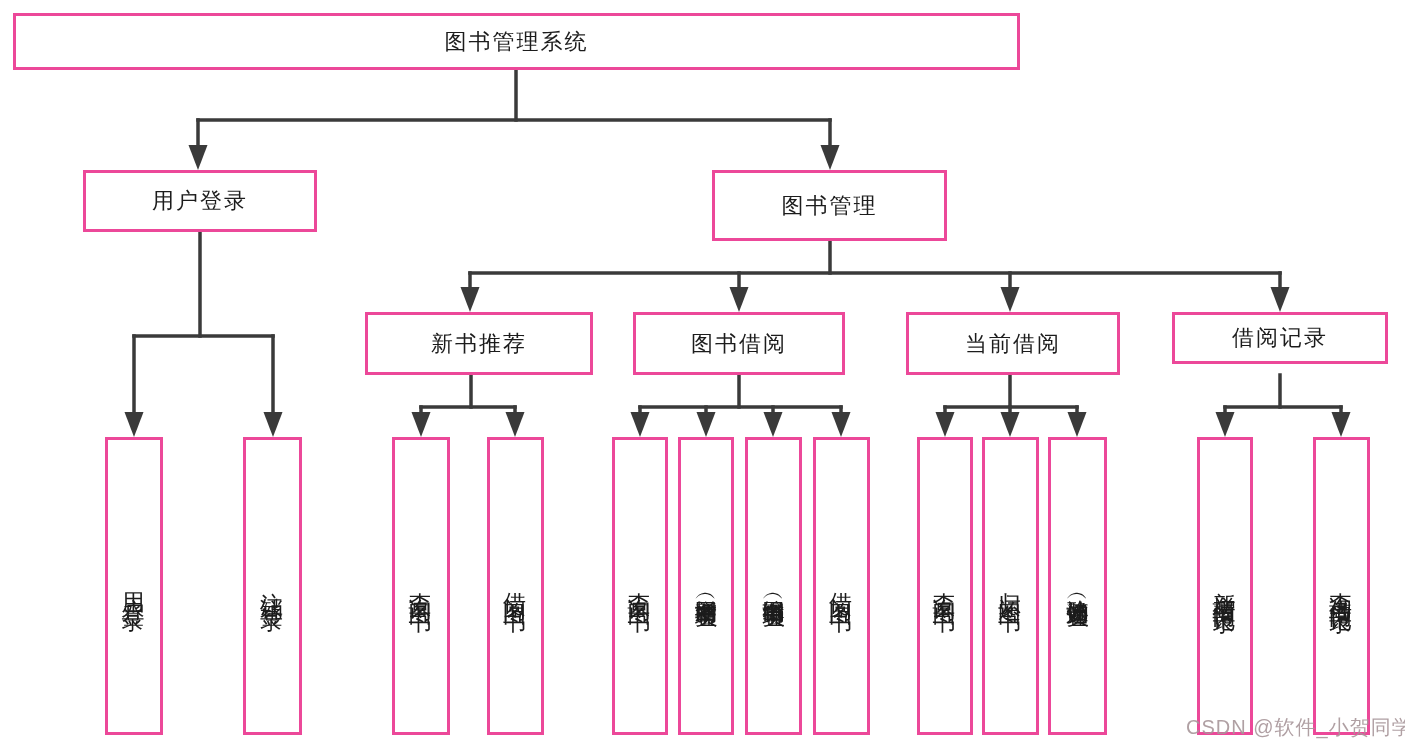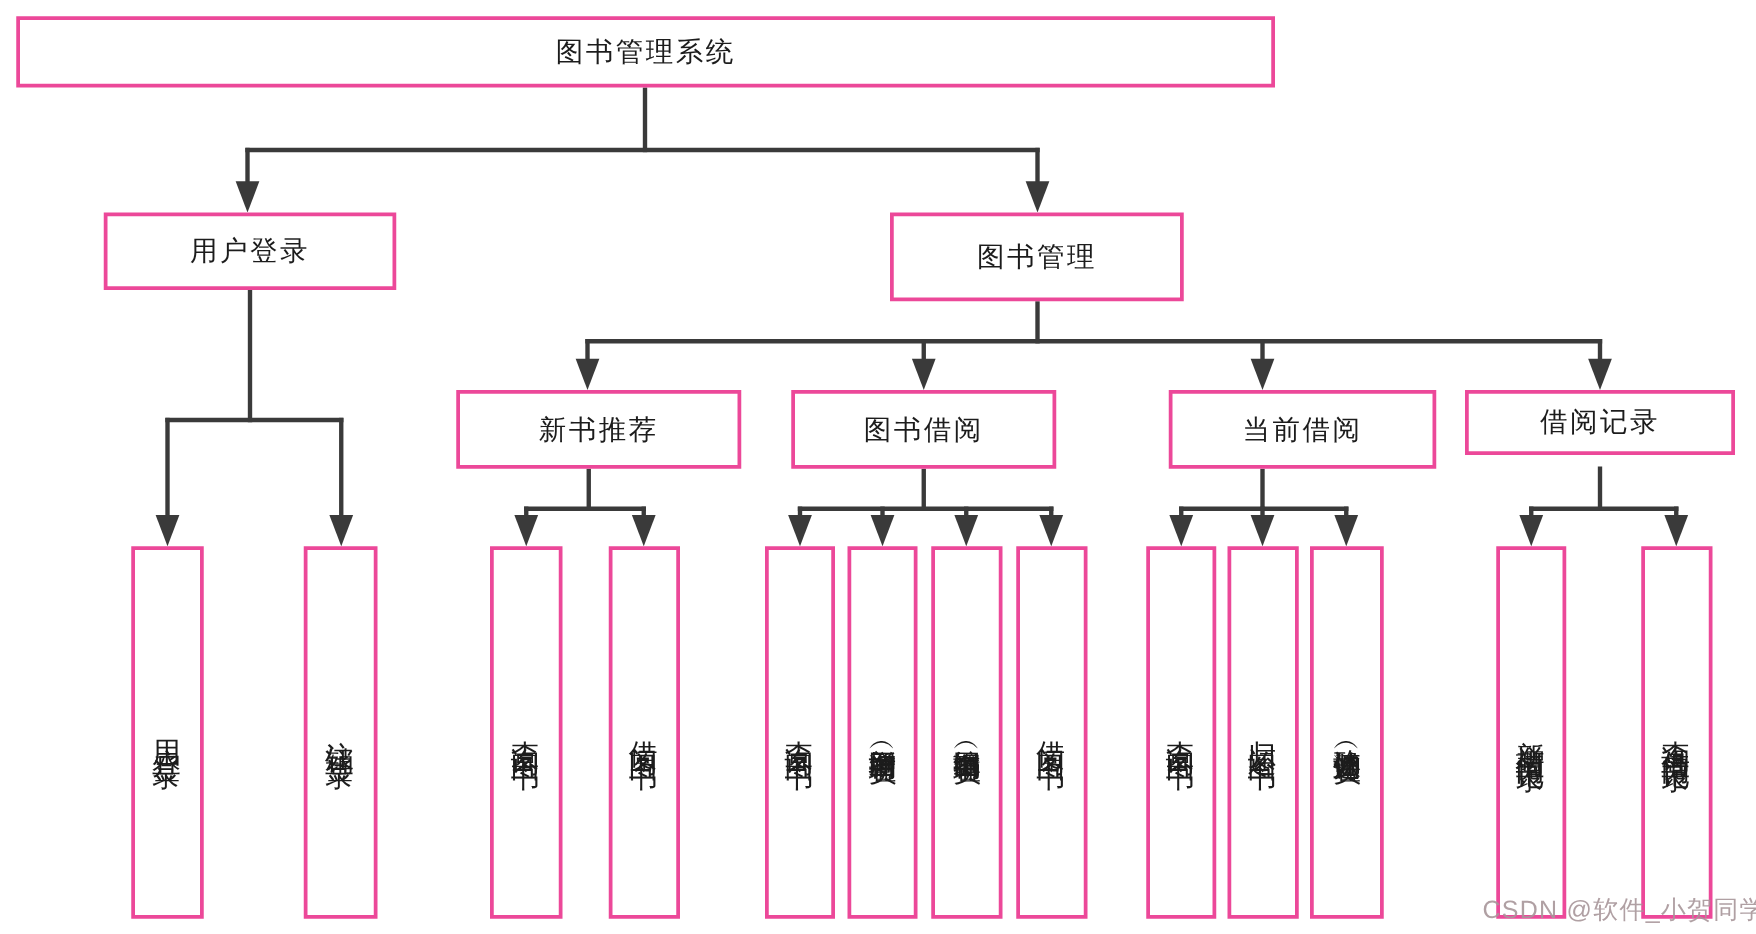--- a/index.html
+++ b/index.html
@@ -108,21 +108,21 @@
   <div class="box" style="left:712px;top:170px;width:235px;height:71px">
     <span>图书管理</span>
   </div>
 
   <div class="box" style="left:365px;top:312px;width:228px;height:63px">
     <span>新书推荐</span>
   </div>
   <div class="box" style="left:633px;top:312px;width:212px;height:63px">
     <span>图书借阅</span>
   </div>
-  <div class="box" style="left:935px;top:312px;width:214px;height:63px">
+  <div class="box" style="left:906px;top:312px;width:214px;height:63px">
     <span>当前借阅</span>
   </div>
   <div class="box" style="left:1172px;top:312px;width:216px;height:52px">
     <span>借阅记录</span>
   </div>
 
   <div class="box vbox" style="left:105px;top:437px;width:58px;height:298px">
     <span>用户登录</span>
   </div>
   <div class="box vbox" style="left:243px;top:437px;width:59px;height:298px">

